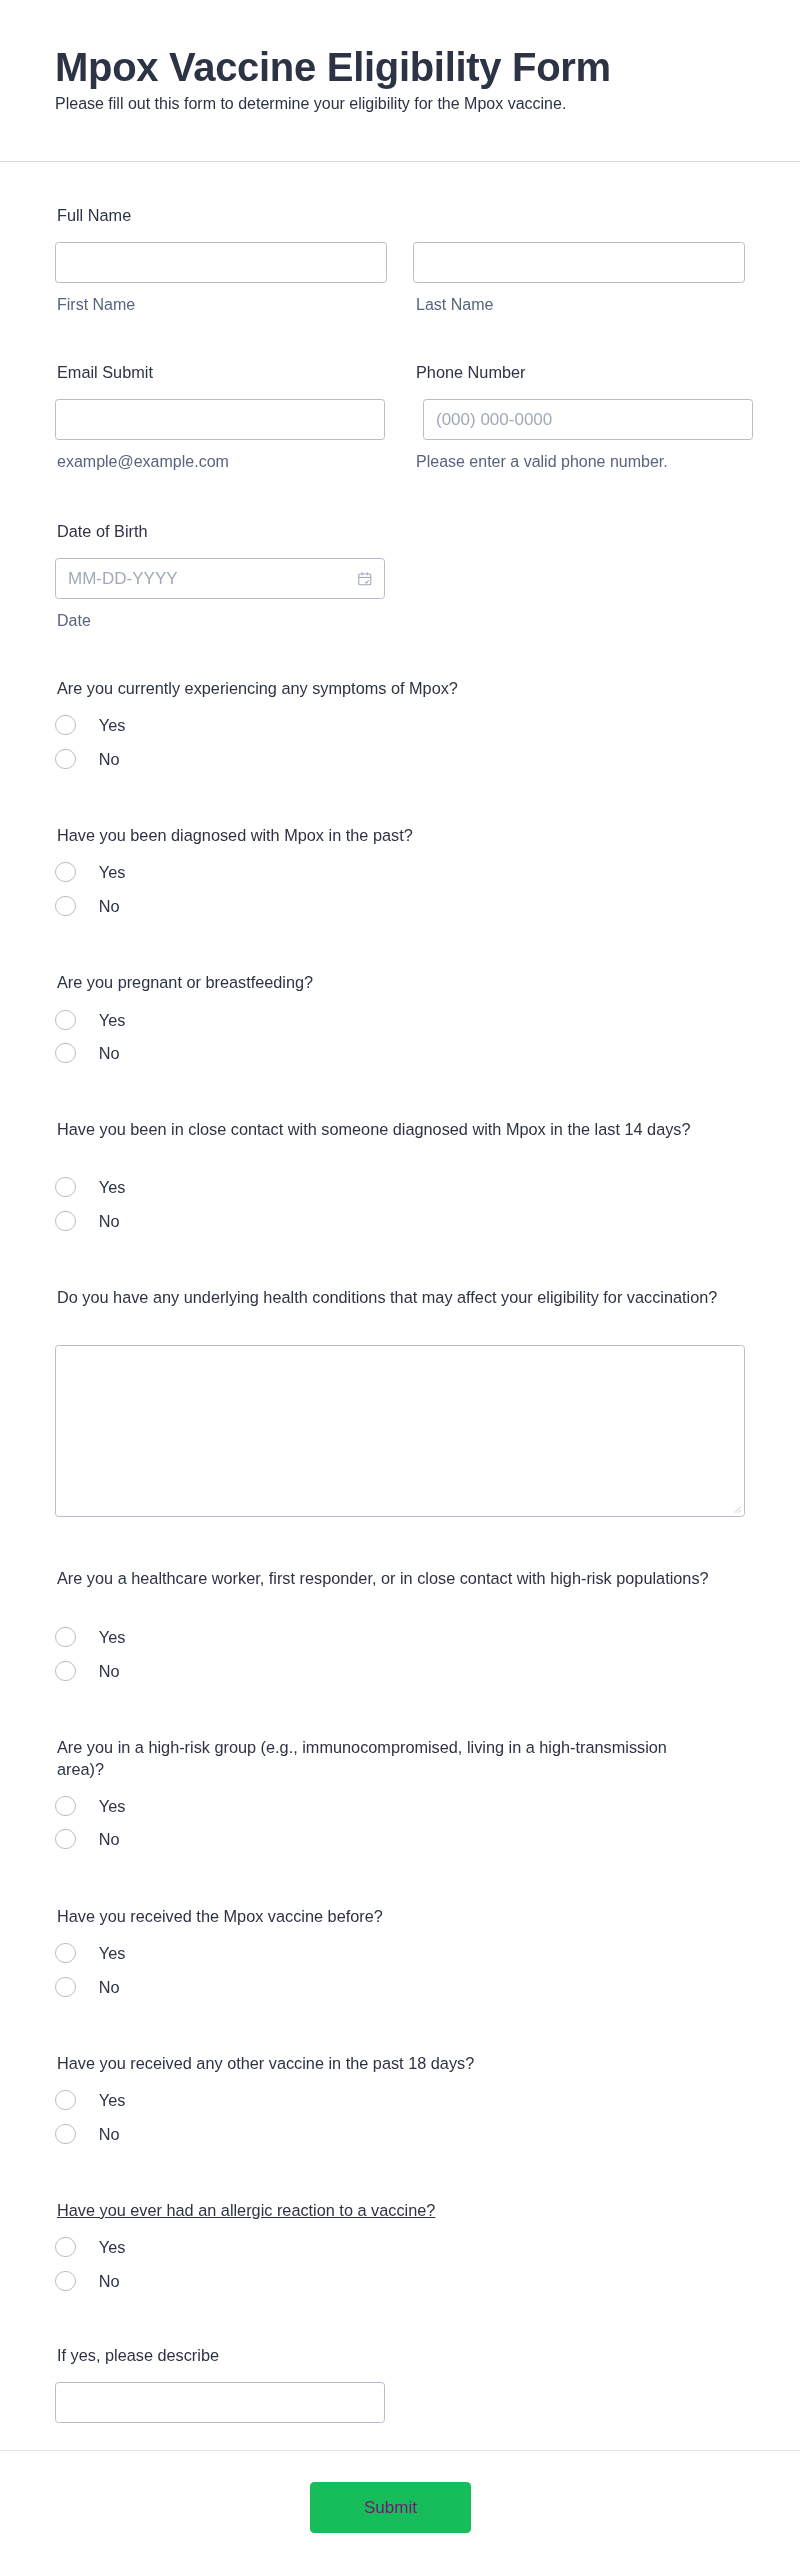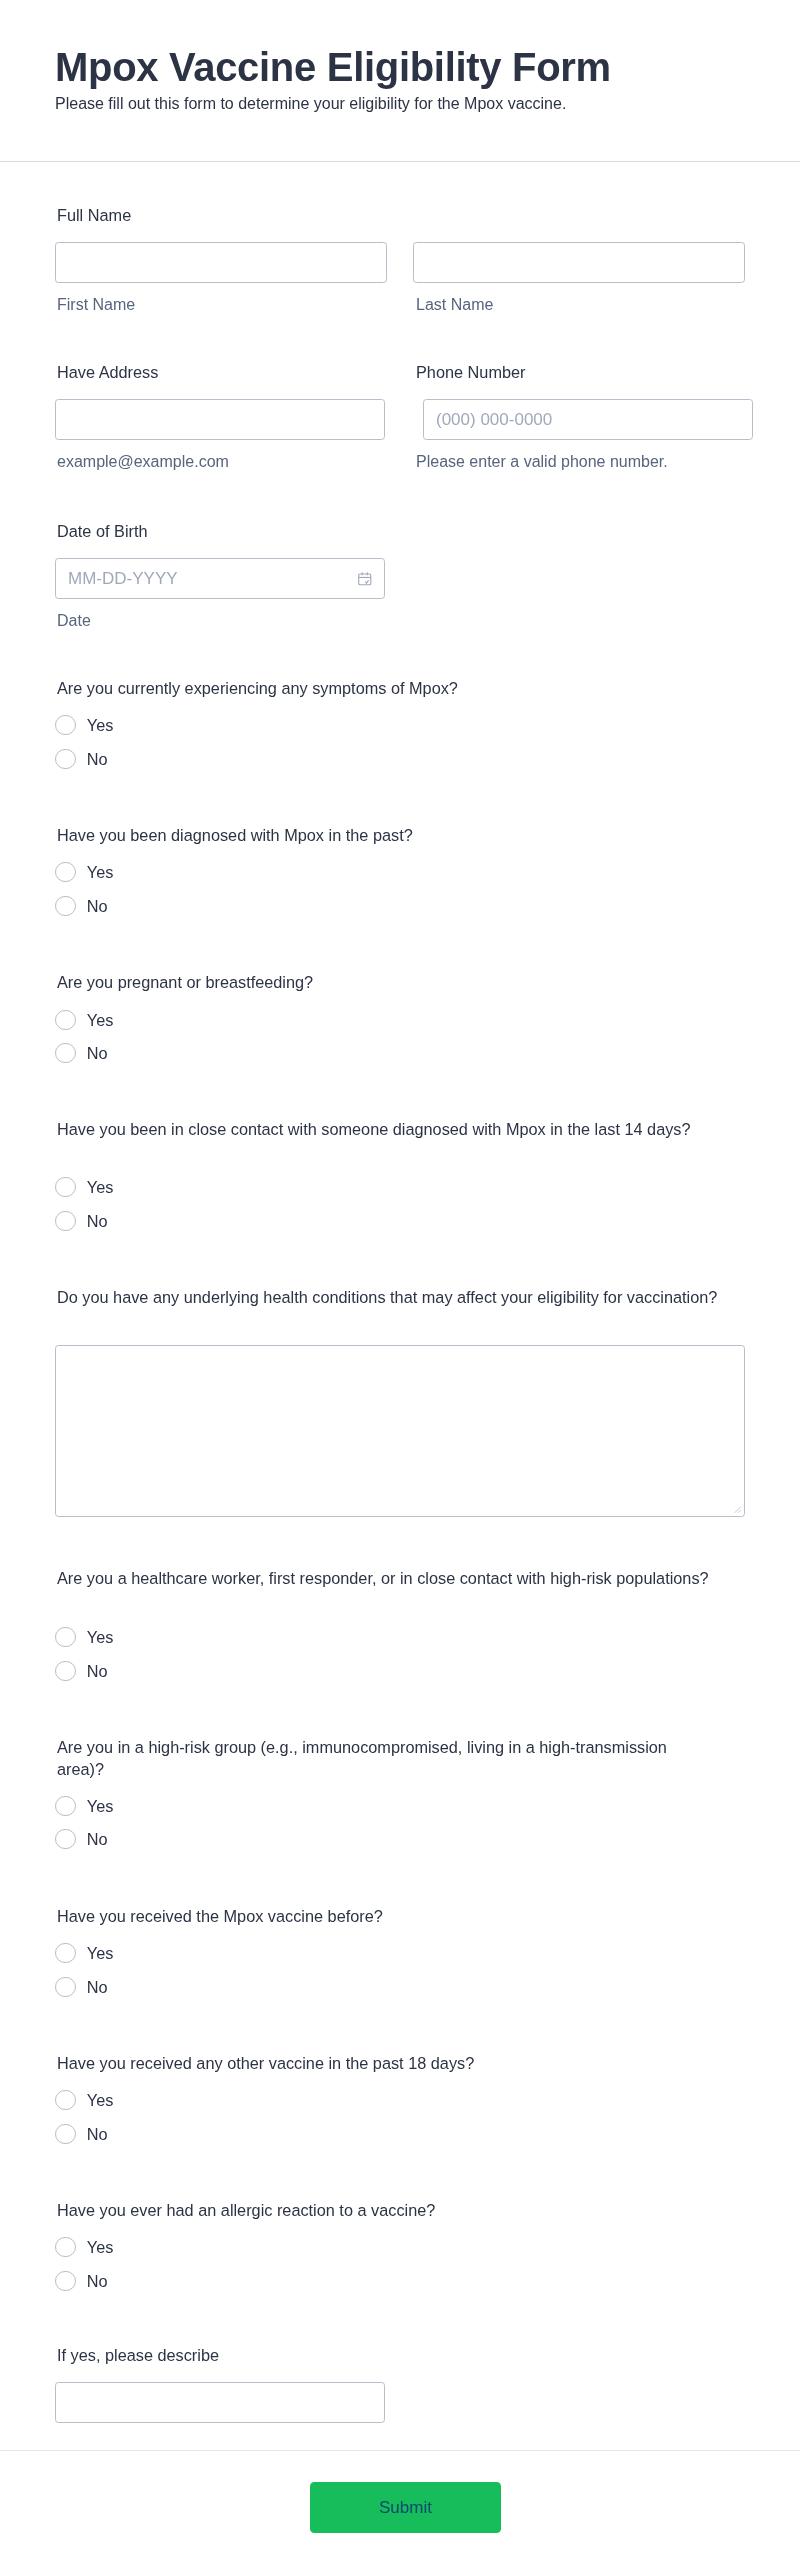--- a/index.html
+++ b/index.html
@@ -5,44 +5,44 @@
     * { box-sizing: border-box; margin: 0; padding: 0; }
     html, body { width: 800px; background: #ffffff; }
     body { font-family: "Liberation Sans", "DejaVu Sans", sans-serif; color: #2c3345; height: 2576px; position: relative; }
     .header { position: absolute; left: 0; top: 0; width: 800px; height: 162px; border-bottom: 0.9px solid #d8dae3; }
     .title { position: absolute; left: 55px; top: 45px; font-size: 40px; font-weight: bold; color: #2c3345; letter-spacing: -0.3px; white-space: nowrap; }
     .subtitle { position: absolute; left: 55px; top: 95px; font-size: 16px; color: #2c3345; white-space: nowrap; }
 
     .lbl { position: absolute; font-size: 16.3px; color: #2c3345; line-height: 21.5px; }
     .sub { position: absolute; font-size: 16px; color: #57647e; line-height: 15.5px; white-space: nowrap; }
     .input { position: absolute; height: 41px; border: 0.9px solid #b8bdc9; border-radius: 3.4px; background: #fff; font-size: 17px; color: #a0a9b9; padding: 0 12px; line-height: 40px; font-family: "Liberation Sans", sans-serif; }
-    .radio { position: absolute; display: flex; align-items: center; height: 24px; }
+    .radio { position: absolute; display: flex; align-items: center; height: 24px; gap: 12px; }
     .radio .circle { width: 20.6px; height: 20.6px; border: 0.9px solid #b8bdc9; border-radius: 50%; background: #fff; flex: 0 0 20.6px; }
     .radio .rtext { margin-left: 11.2px; font-size: 16.3px; color: #2c3345; }
     .textarea { position: absolute; border: 0.9px solid #b8bdc9; border-radius: 3.4px; background: #fff; }
     .resize { position: absolute; right: 2.6px; bottom: 2.6px; width: 8.6px; height: 8.6px; }
     .footer-line { position: absolute; left: 0; top: 2450px; width: 800px; height: 0.9px; background: #e3e5ea; }
-    .submit { position: absolute; left: 310px; top: 2482px; width: 191px; height: 51px; background: #18bd5b; border-radius: 4.3px; color: #0c4a6e; font-size: 17px; display: flex; align-items: center; justify-content: center; border: none; font-family: "Liberation Sans", sans-serif; }
+    .submit { position: absolute; left: 310px; top: 2482px; width: 161px; height: 51px; background: #18bd5b; border-radius: 4.3px; color: #701a75; font-size: 17px; display: flex; align-items: center; justify-content: center; border: none; font-family: "Liberation Sans", sans-serif; }
     .cal { position: absolute; right: 12px; top: 12px; width: 15.5px; height: 15.5px; }
   </style>
 </head>
 <body>
 
 <div class="header">
   <div class="title">Mpox Vaccine Eligibility Form</div>
   <div class="subtitle">Please fill out this form to determine your eligibility for the Mpox vaccine.</div>
 </div>
 
 <div class="lbl" style="left:57px;top:205px;">Full Name</div>
 <div class="input" style="left:55px;top:242px;width:332px;"></div>
 <div class="sub" style="left:57px;top:297px;">First Name</div>
 <div class="input" style="left:413px;top:242px;width:332px;"></div>
 <div class="sub" style="left:416px;top:297px;">Last Name</div>
 
-<div class="lbl" style="left:57px;top:362px;">Have Address</div>
+<div class="lbl" style="left:57px;top:362px;">Email Submit</div>
 <div class="input" style="left:55px;top:399px;width:330px;"></div>
 <div class="sub" style="left:57px;top:454px;">example@example.com</div>
 
 <div class="lbl" style="left:416px;top:362px;">Phone Number</div>
 <div class="input" style="left:415px;top:399px;width:330px;margin-left:8px;">(000) 000-0000</div>
 <div class="sub" style="left:416px;top:454px;">Please enter a valid phone number.</div>
 
 <div class="lbl" style="left:57px;top:521px;">Date of Birth</div>
 <div class="input" style="left:55px;top:558px;width:330px;">
   <span>MM-DD-YYYY</span>
@@ -137,21 +137,21 @@
 <div class="lbl" style="left:57px;top:2053px;width:688px;">Have you received any other vaccine in the past 18 days?</div>
 <div class="radio" style="left:55px;top:2088px;">
     <span class="circle"></span>
     <span class="rtext">Yes</span>
   </div>
 <div class="radio" style="left:55px;top:2122px;">
     <span class="circle"></span>
     <span class="rtext">No</span>
   </div>
 
-<div class="lbl" style="left:57px;top:2200px;width:688px;">Have you ever had an allergic reaction to a vaccine?</div>
+<div class="lbl" style="left:57px;top:2200px;width:688px;text-decoration:underline;">Have you ever had an allergic reaction to a vaccine?</div>
 <div class="radio" style="left:55px;top:2235px;">
     <span class="circle"></span>
     <span class="rtext">Yes</span>
   </div>
 <div class="radio" style="left:55px;top:2269px;">
     <span class="circle"></span>
     <span class="rtext">No</span>
   </div>
 
 <div class="lbl" style="left:57px;top:2345px;width:688px;">If yes, please describe</div>

